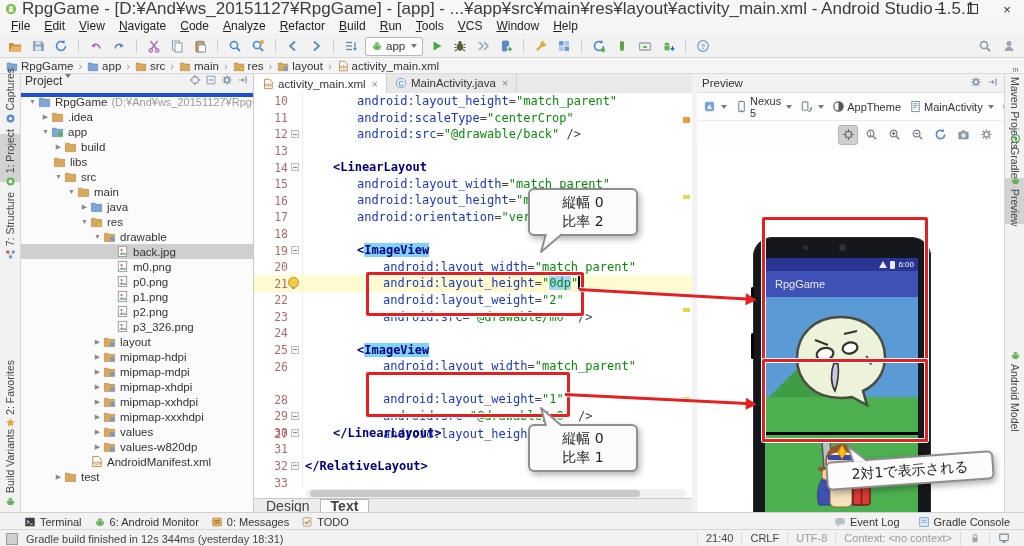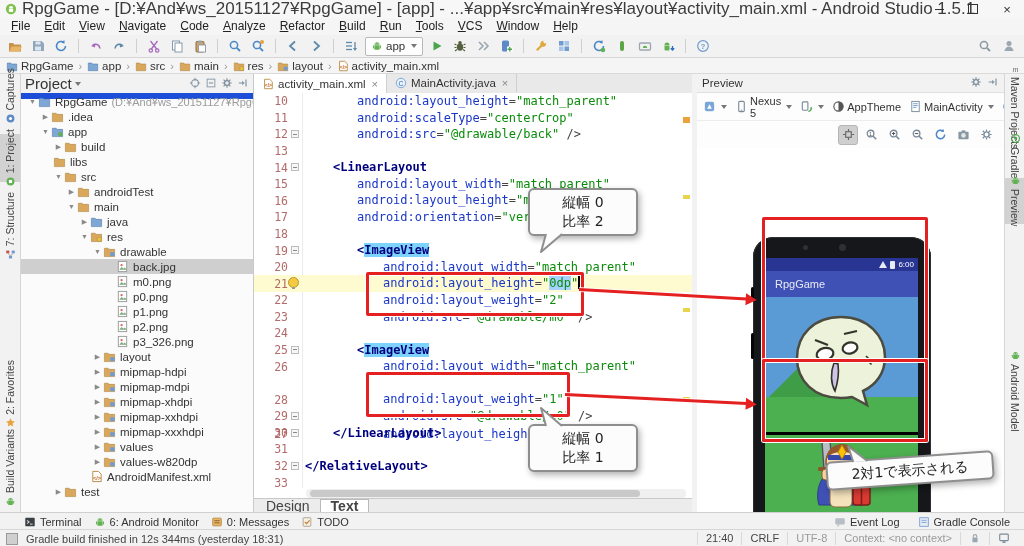--- a/index.html
+++ b/index.html
@@ -42,21 +42,21 @@
 #lstrip{position:absolute;left:0;top:0;width:20px;height:438px;background:#f2f2f2;border-right:1px solid #d6d6d6}
 #rstrip{position:absolute;left:1004px;top:0;width:20px;height:438px;background:#f2f2f2;border-left:1px solid #d6d6d6}
 .vtab{position:absolute;left:0;width:20px;display:flex;flex-direction:column;align-items:center;justify-content:center;gap:3px}
 .vtab.sel{background:#d2d2d2}
 .vtext{writing-mode:vertical-rl;font-size:10.5px;color:#444;white-space:nowrap}
 #lstrip .vtext{transform:rotate(180deg)}
 .vtab .ic{width:12px;height:12px}
 
 
 #proj{position:absolute;left:21px;top:0;width:232px;height:438px;background:#fbfbfb;border-right:1px solid #c9c9c9;overflow:hidden}
-#proj-head{height:19px;background:#f2f2f2;border-bottom:6px solid #1d4ed8;display:flex;align-items:center;padding:0 4px;font-size:15px}
+#proj-head{height:19px;background:#f2f2f2;border-bottom:4px solid #1d4ed8;display:flex;align-items:flex-start;padding:0 4px;font-size:12px}
 #proj-head .ph-icons{margin-left:auto;display:flex;gap:4px;align-items:center}
 #proj-head .ic{width:12px;height:12px}
 #tree{position:absolute;left:0;top:20px;width:232px}
 .trow{display:flex;align-items:center;height:15px;font-size:11.5px;white-space:nowrap;width:232px;box-sizing:border-box}
 .trow.sel{background:#cfcfcf}
 .tarrow{width:11px;font-size:7px;color:#8a8a8a;text-align:center;flex:none}
 .trow .ic{width:13px;height:13px;margin-right:4px}
 .tlabel{color:#333}
 .textra{color:#9a9a9a;margin-left:4px;font-size:11px}
 
@@ -528,27 +528,20 @@
             <span class="tlabel">libs</span>
           </div>
           <div class="trow" style="padding-left: 32px;">
             <span class="tarrow">▼</span>
             <svg viewBox="0 0 14 14" class="ic" style="width: 13px; height: 13px;">
               <path d="M1.5 3.5h4l1 1.2h6v7.8H1.5z" fill="#d9a85c" stroke="#a8813c" stroke-width="0.6"></path>
             </svg>
             <span class="tlabel">src</span>
           </div>
           <div class="trow" style="padding-left: 45px;">
-            <span class="tarrow">▶</span>
-            <svg viewBox="0 0 14 14" class="ic" style="width: 13px; height: 13px;">
-              <path d="M1.5 3.5h4l1 1.2h6v7.8H1.5z" fill="#d9a85c" stroke="#a8813c" stroke-width="0.6"></path>
-            </svg>
-            <span class="tlabel">androidTest</span>
-          </div>
-          <div class="trow" style="padding-left: 45px;">
             <span class="tarrow">▼</span>
             <svg viewBox="0 0 14 14" class="ic" style="width: 13px; height: 13px;">
               <path d="M1.5 3.5h4l1 1.2h6v7.8H1.5z" fill="#d9a85c" stroke="#a8813c" stroke-width="0.6"></path>
             </svg>
             <span class="tlabel">main</span>
           </div>
           <div class="trow" style="padding-left: 58px;">
             <span class="tarrow">▶</span>
             <svg viewBox="0 0 14 14" class="ic" style="width: 13px; height: 13px;">
               <path d="M1.5 3.5h4l1 1.2h6v7.8H1.5z" fill="#7fa7d4" stroke="#4a74a8" stroke-width="0.6"></path>

